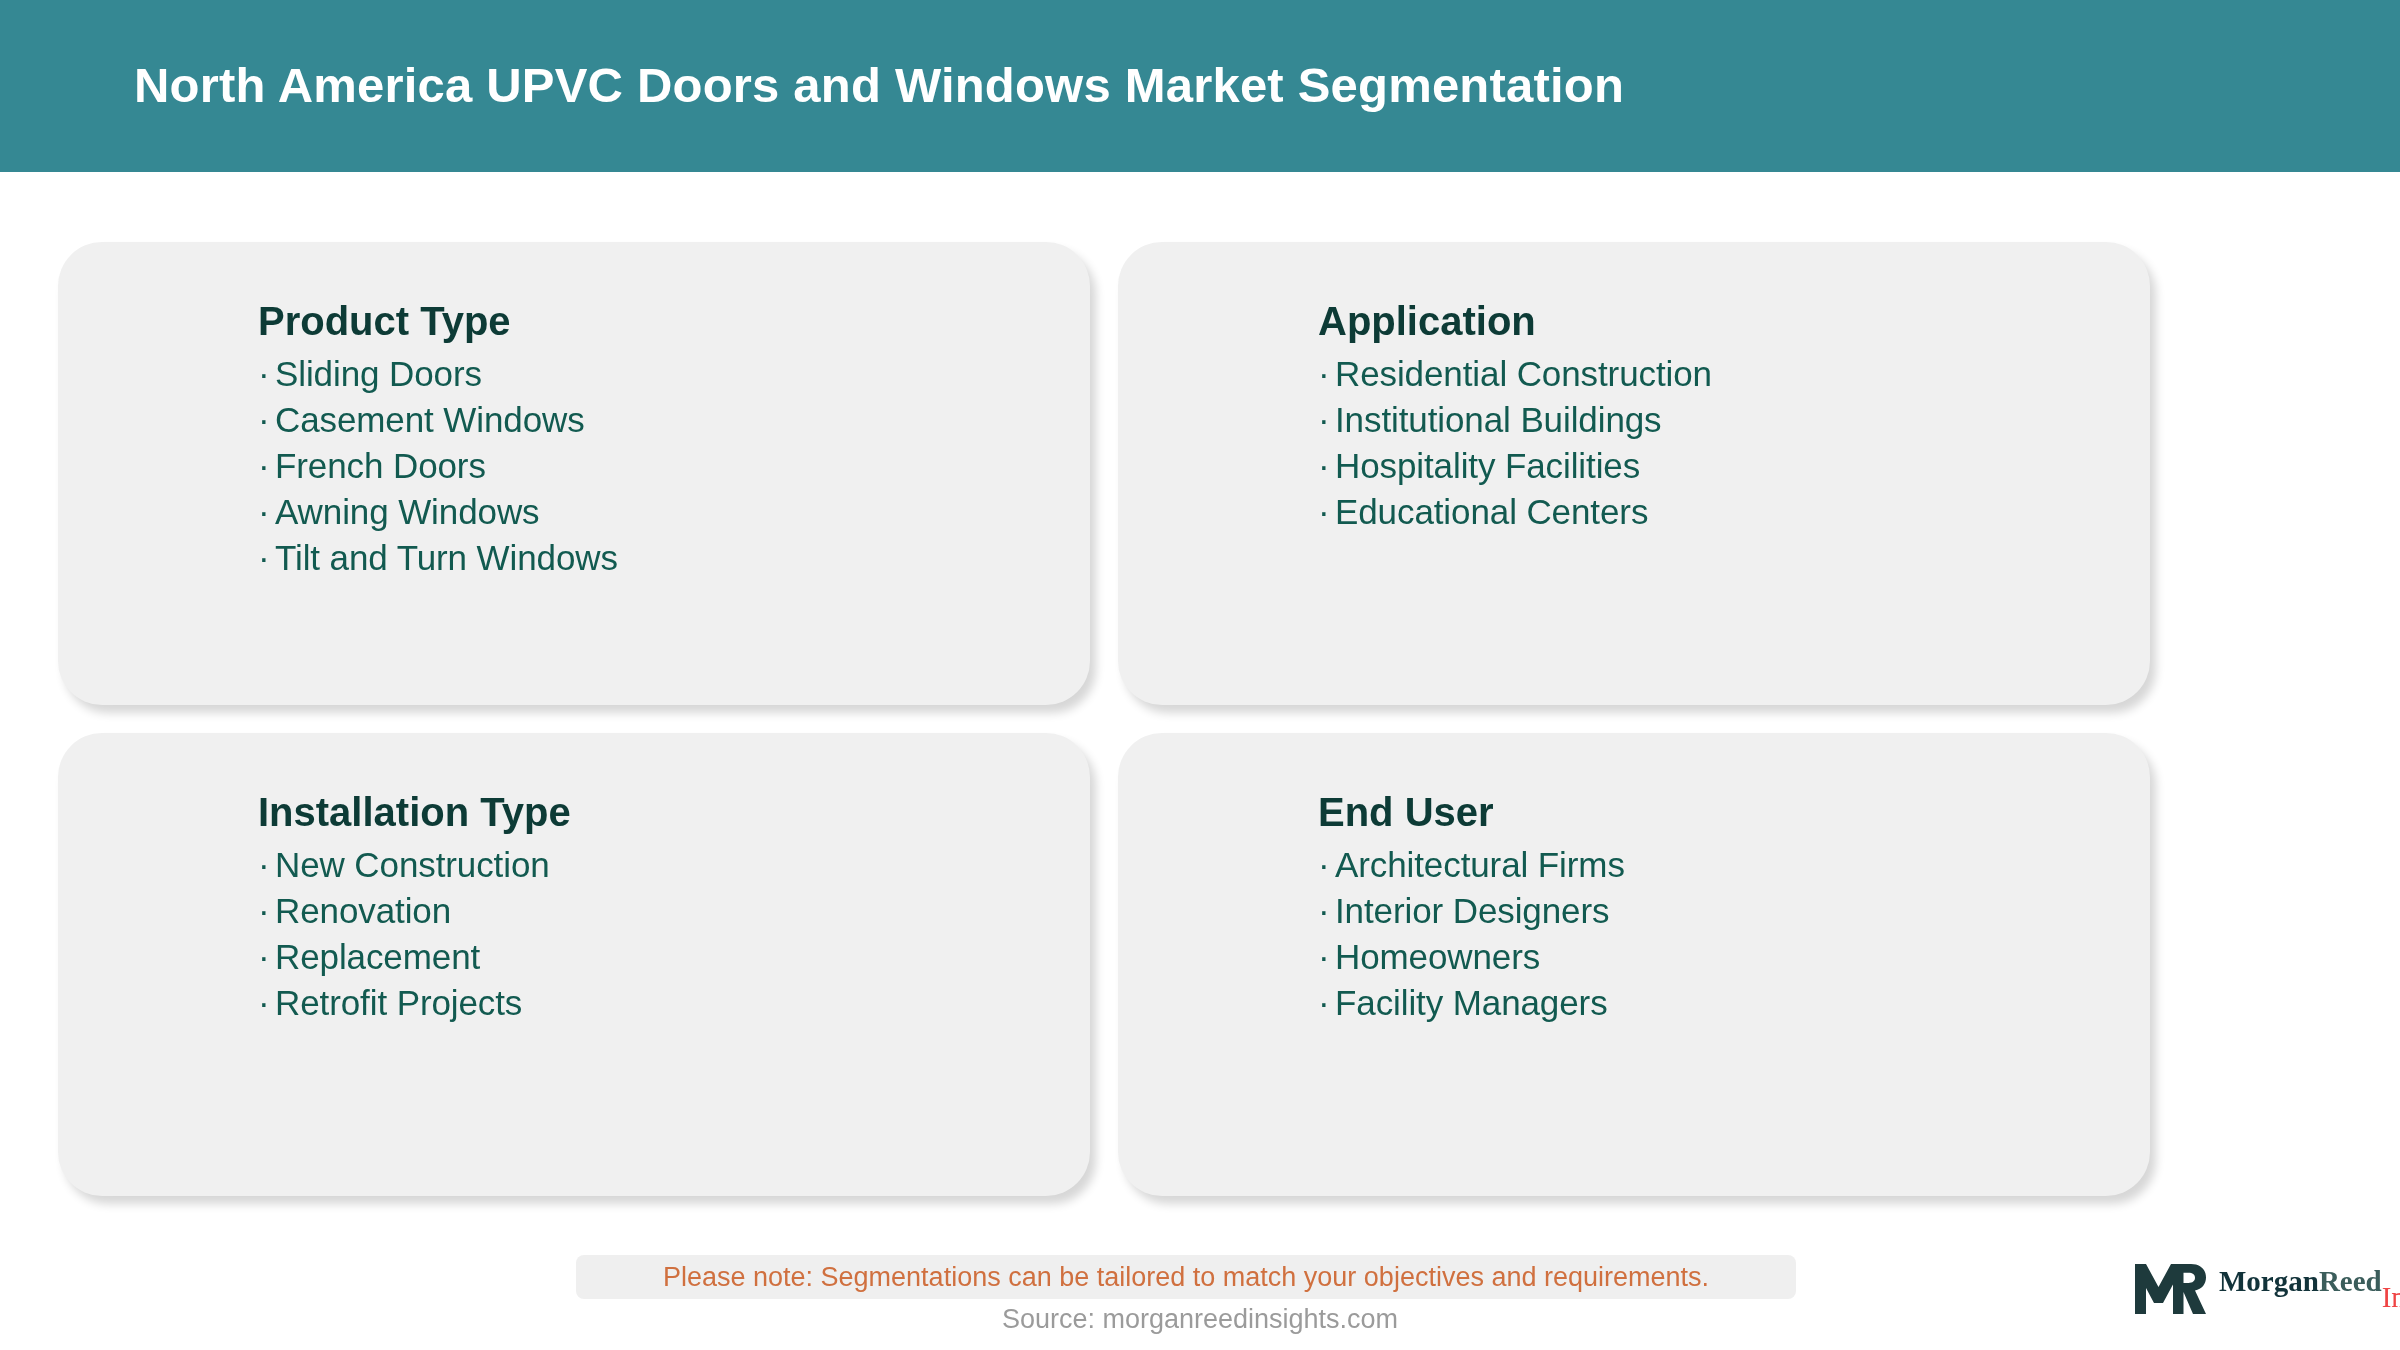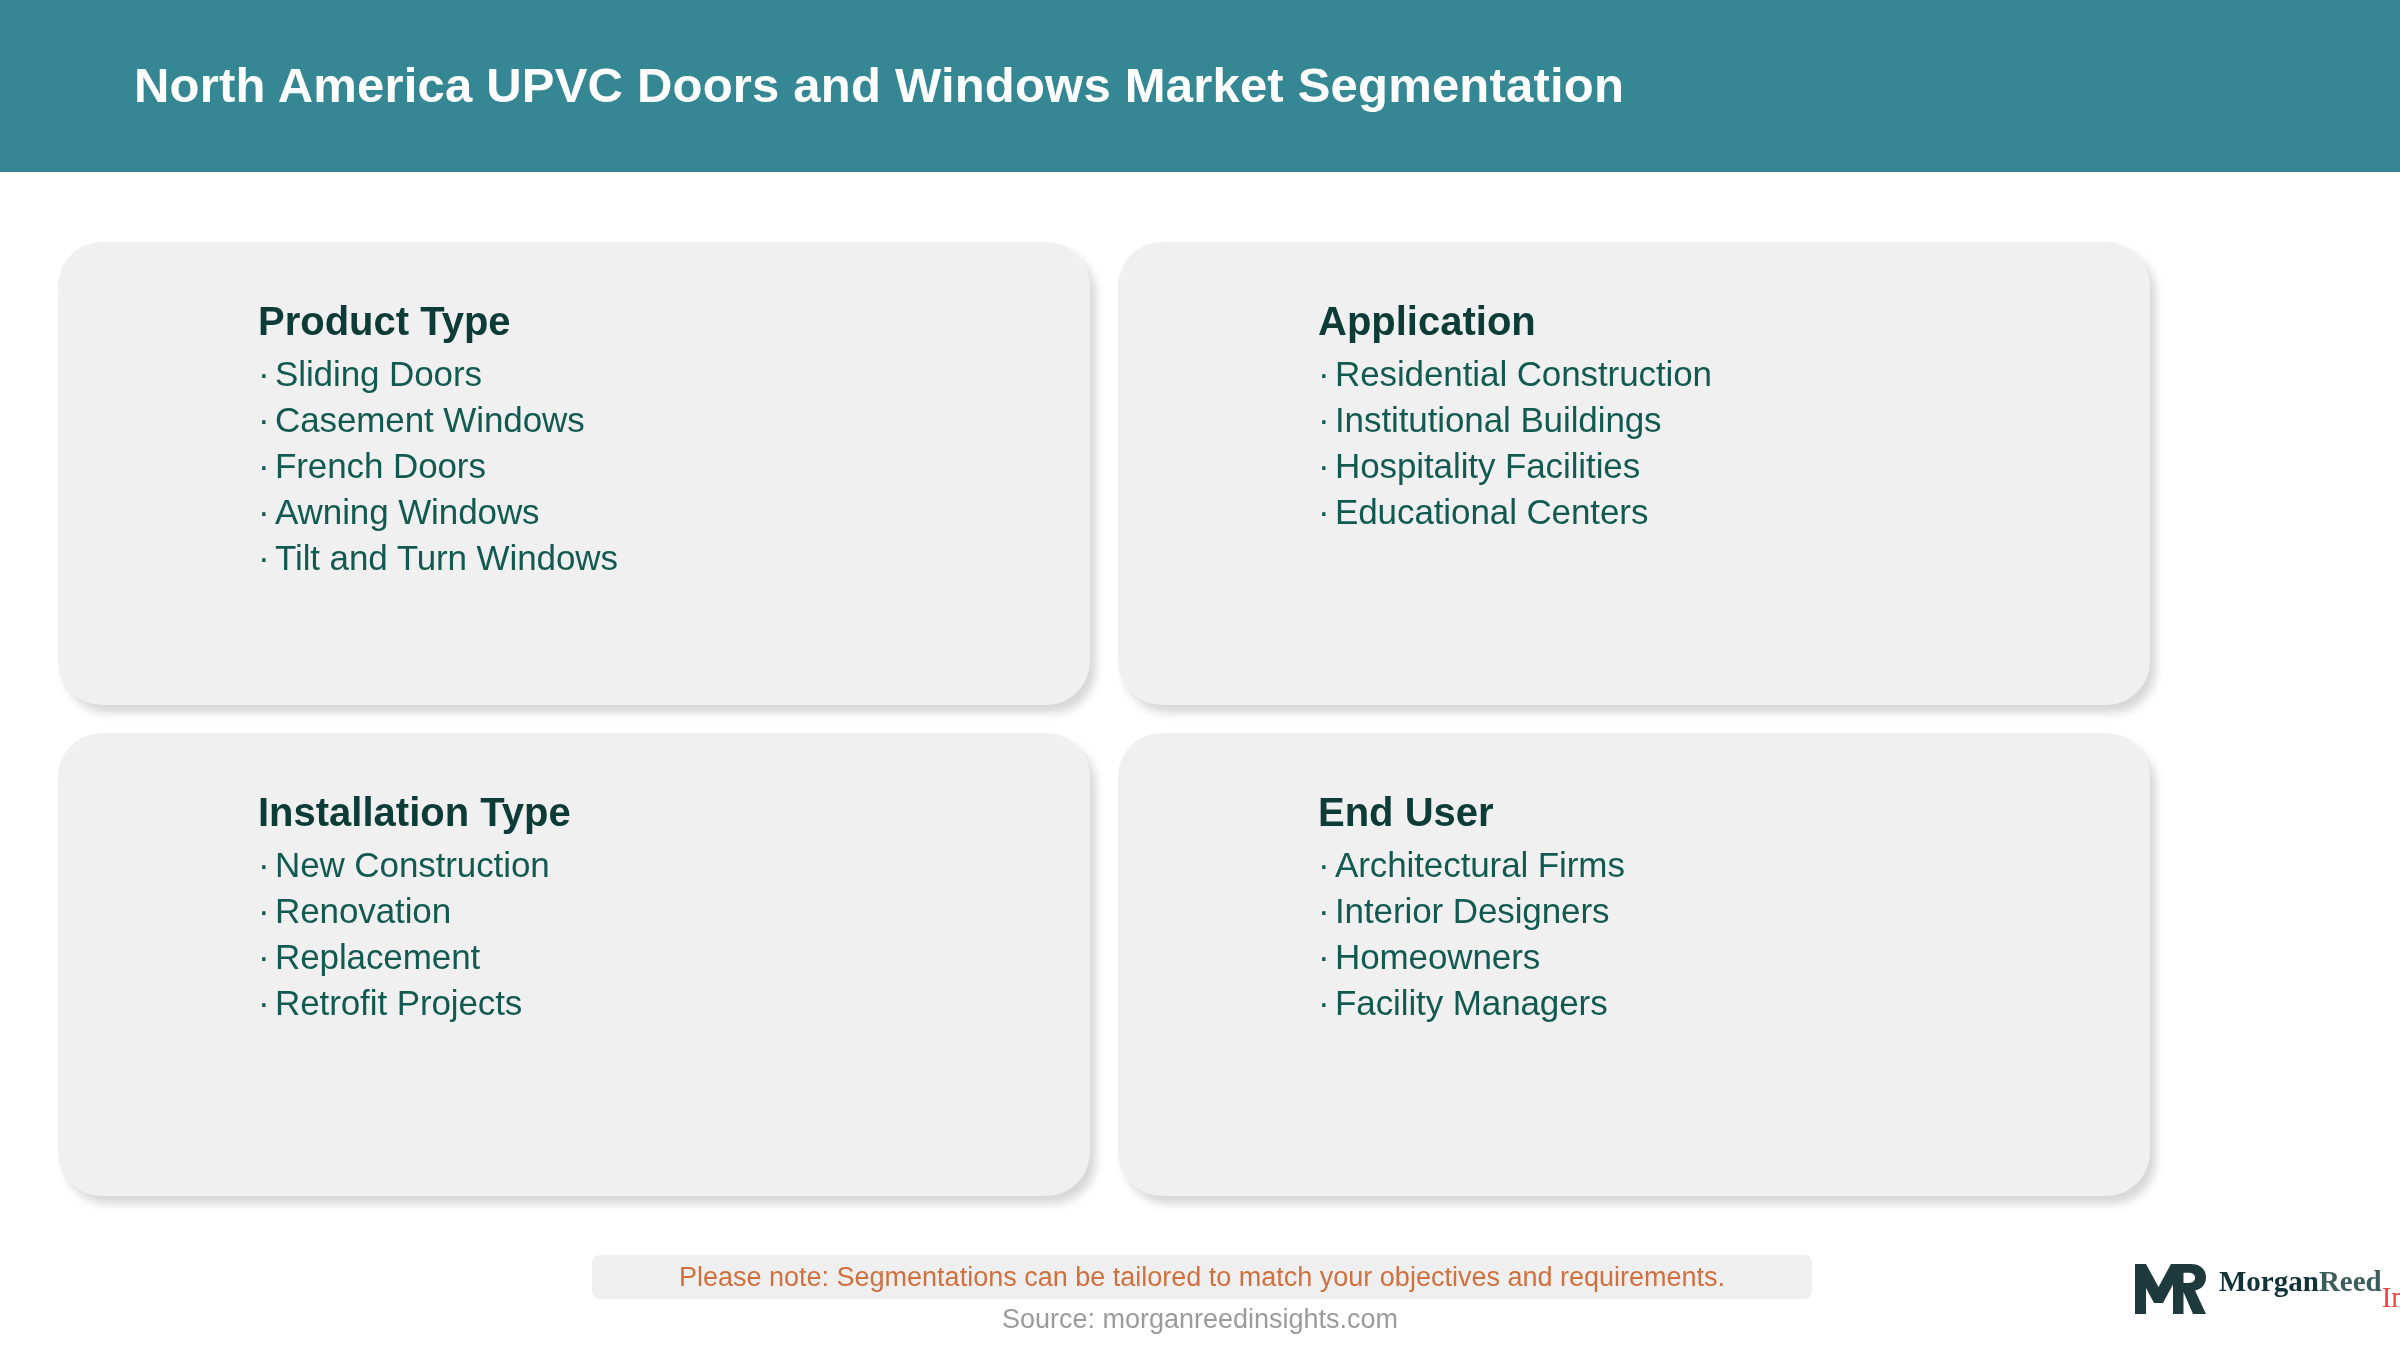--- a/index.html
+++ b/index.html
@@ -83,21 +83,21 @@
   }
   .bullet {
     display: inline-block;
     width: 17px;
     color: #125a50;
   }
 
   
   .note-pill {
     position: absolute;
-    left: 592px;
+    left: 576px;
     top: 1255px;
     width: 1220px;
     height: 44px;
     background: #efefef;
     border-radius: 8px;
     display: flex;
     align-items: center;
     justify-content: center;
   }
   .note-text {

